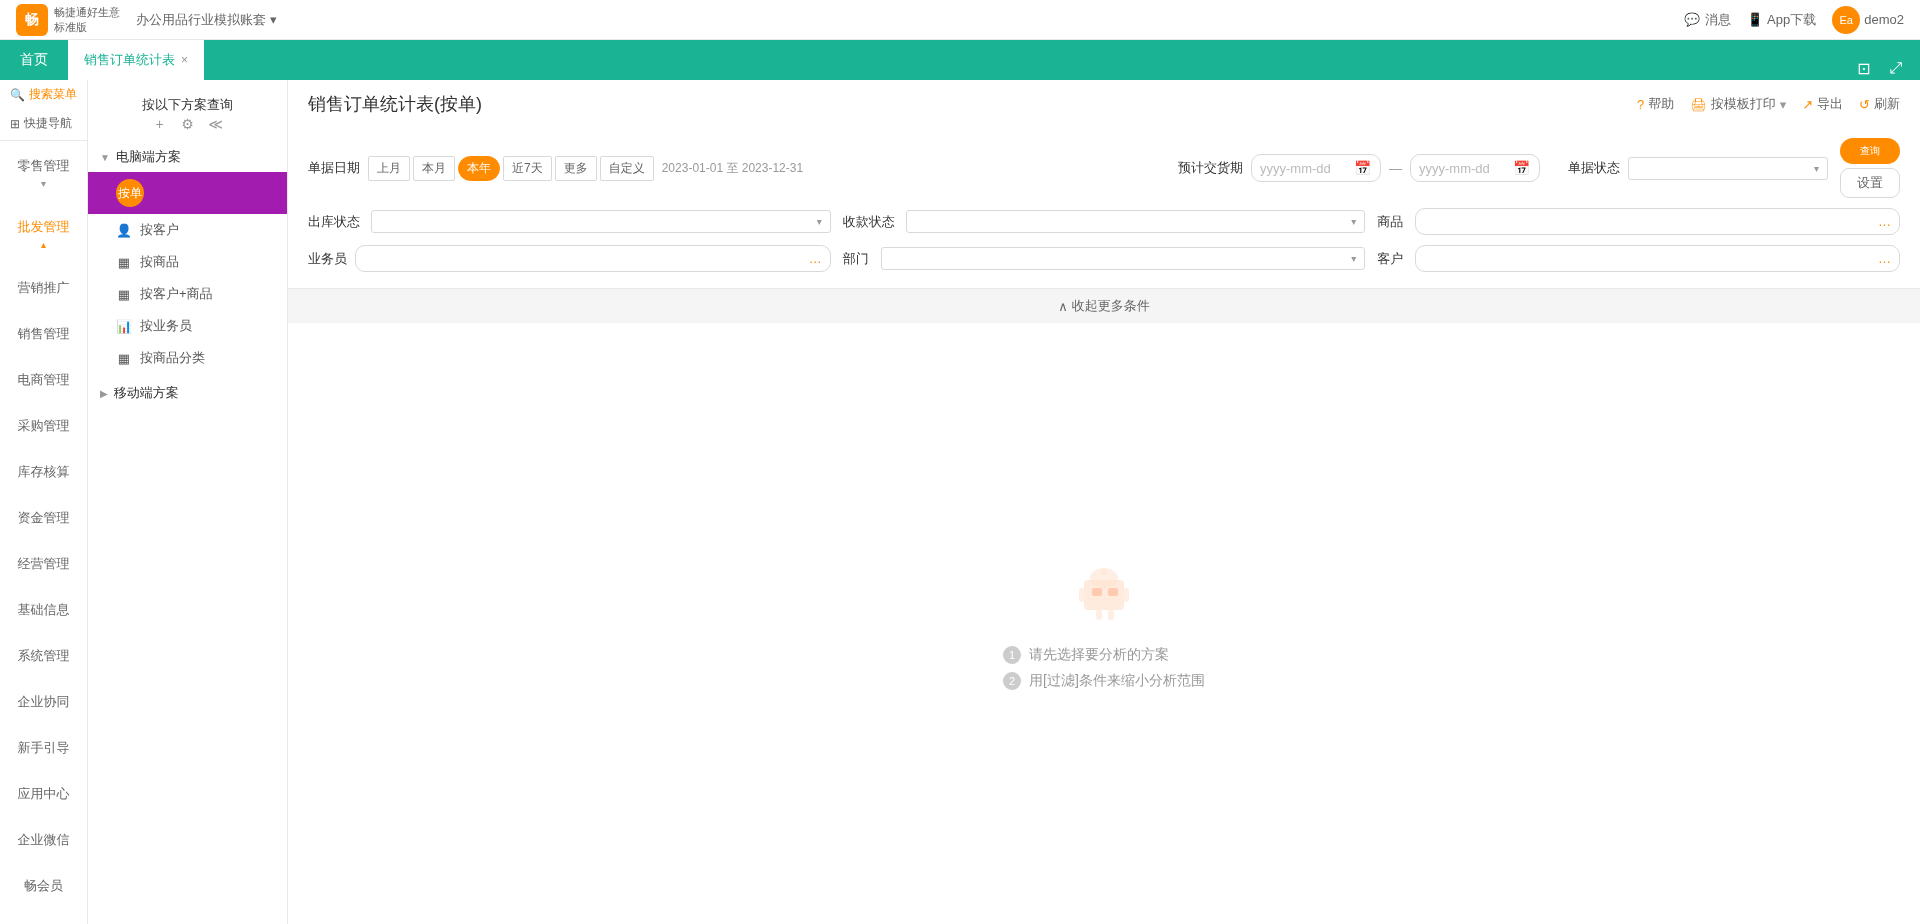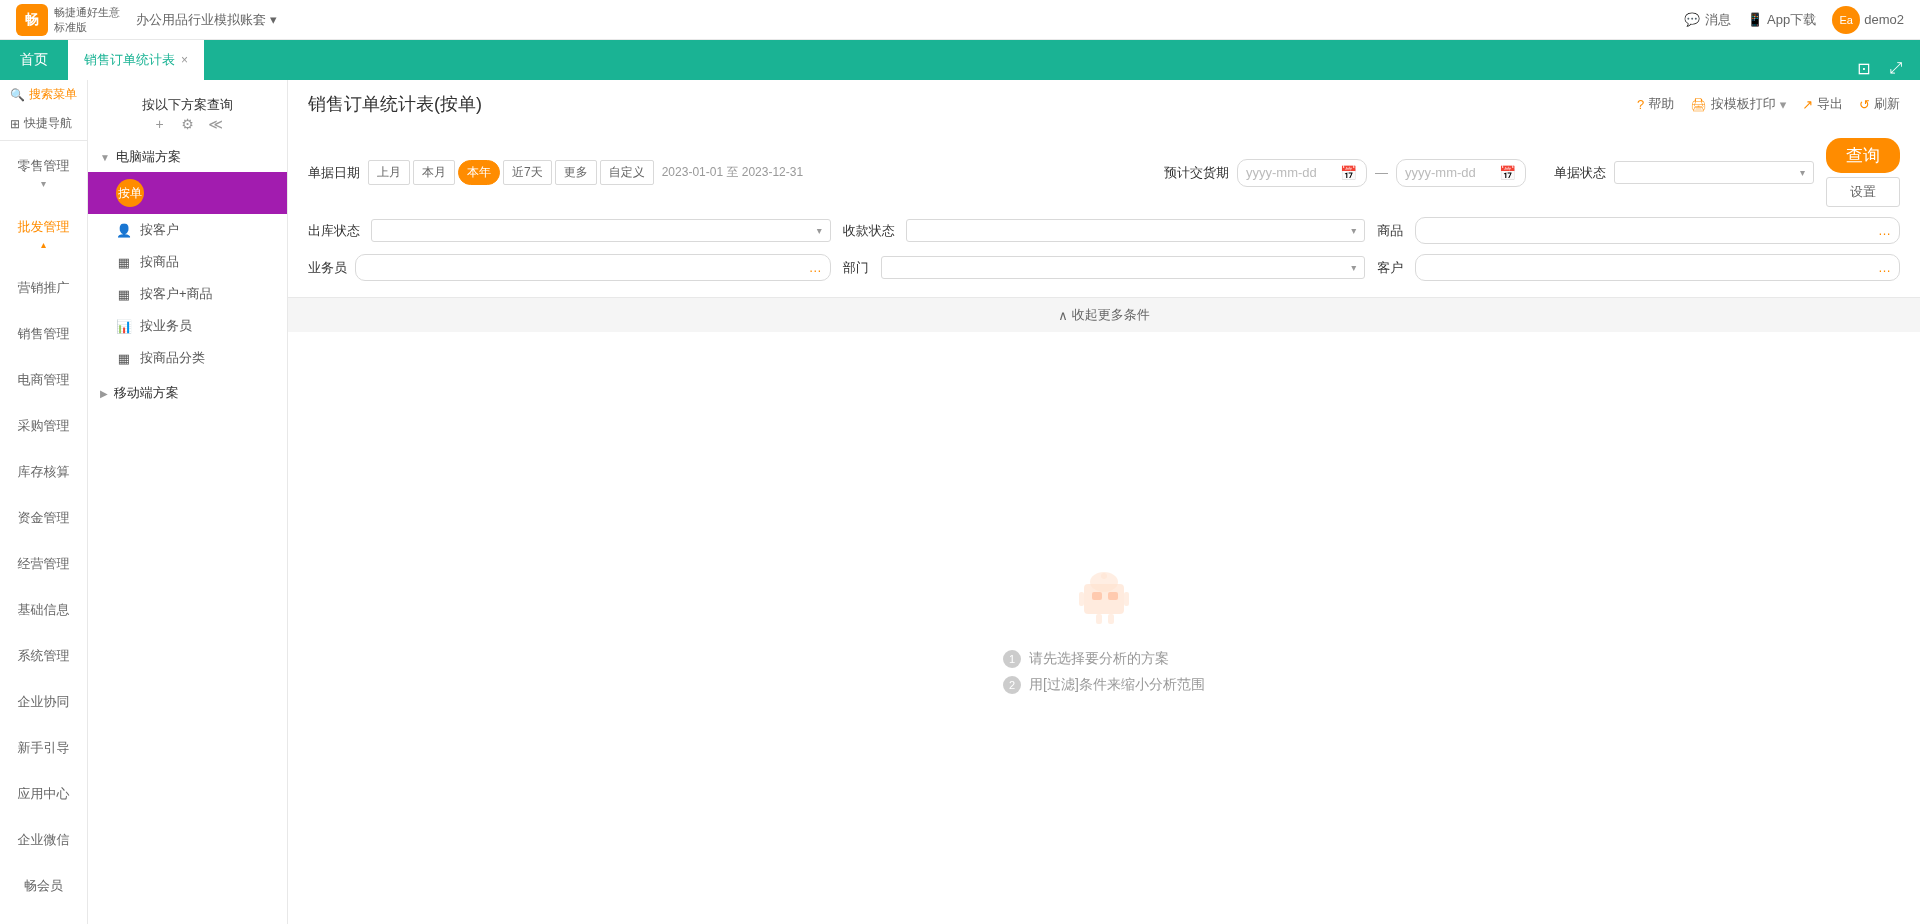--- a/index.html
+++ b/index.html
@@ -54,22 +54,22 @@
     .page-title { font-size: 18px; color: #333; font-weight: 500; }
     .page-actions { display: flex; align-items: center; gap: 16px; }
     .page-action-btn { display: flex; align-items: center; gap: 4px; color: #666; font-size: 13px; cursor: pointer; }
     .page-action-btn .icon { color: #ff8c00; }
     .date-separator { color: #999; }
     .date-quick-btn { padding: 3px 8px; border: 1px solid #d9d9d9; border-radius: 2px; font-size: 12px; color: #666; cursor: pointer; background: white; }
     .date-quick-btn.active { background: #ff8c00; color: white; border-color: #ff8c00; border-radius: 50px; }
 
     
     .collapse-row { text-align: center; padding: 8px; background: #f5f5f5; border-top: 1px solid #e8e8e8; cursor: pointer; color: #666; font-size: 13px; display: flex; align-items: center; justify-content: center; gap: 4px; }
-    .btn-primary { background: #ff8c00; color: white; border: none; border-radius: 15px; padding: 6px 20px; font-size: 17px; cursor: pointer; }
-    .btn-secondary { background: white; color: #666; border: 1px solid #d9d9d9; border-radius: 3px; padding: 5px 16px; font-size: 13px; cursor: pointer; }
+    .btn-primary { background: #ff8c00; color: white; border: none; border-radius: 15px; padding: 6px 20px; font-size: 10px; cursor: pointer; }
+    .btn-secondary { background: white; color: #666; border: 1px solid #d9d9d9; border-radius: 9px; padding: 5px 16px; font-size: 13px; cursor: pointer; }
 
     
     .empty-state { flex: 1; display: flex; flex-direction: column; align-items: center; justify-content: center; background: white; }
     .empty-icon { width: 80px; height: 80px; opacity: 0.6; margin-bottom: 16px; }
     .empty-hints { list-style: none; }
     .empty-hints li { color: #999; font-size: 14px; margin-bottom: 8px; display: flex; align-items: center; gap: 8px; }
     .hint-num { width: 18px; height: 18px; background: #ccc; border-radius: 50%; color: white; font-size: 11px; display: flex; align-items: center; justify-content: center; flex-shrink: 0; }
     .input-with-icon { border: 1px solid #d9d9d9; border-radius: 10px; padding: 5px 8px; font-size: 13px; background: white; display: flex; align-items: center; justify-content: space-between; cursor: pointer; }
     .input-placeholder { color: #bbb; }
     .cal-icon { color: #ff8c00; font-size: 14px; }

